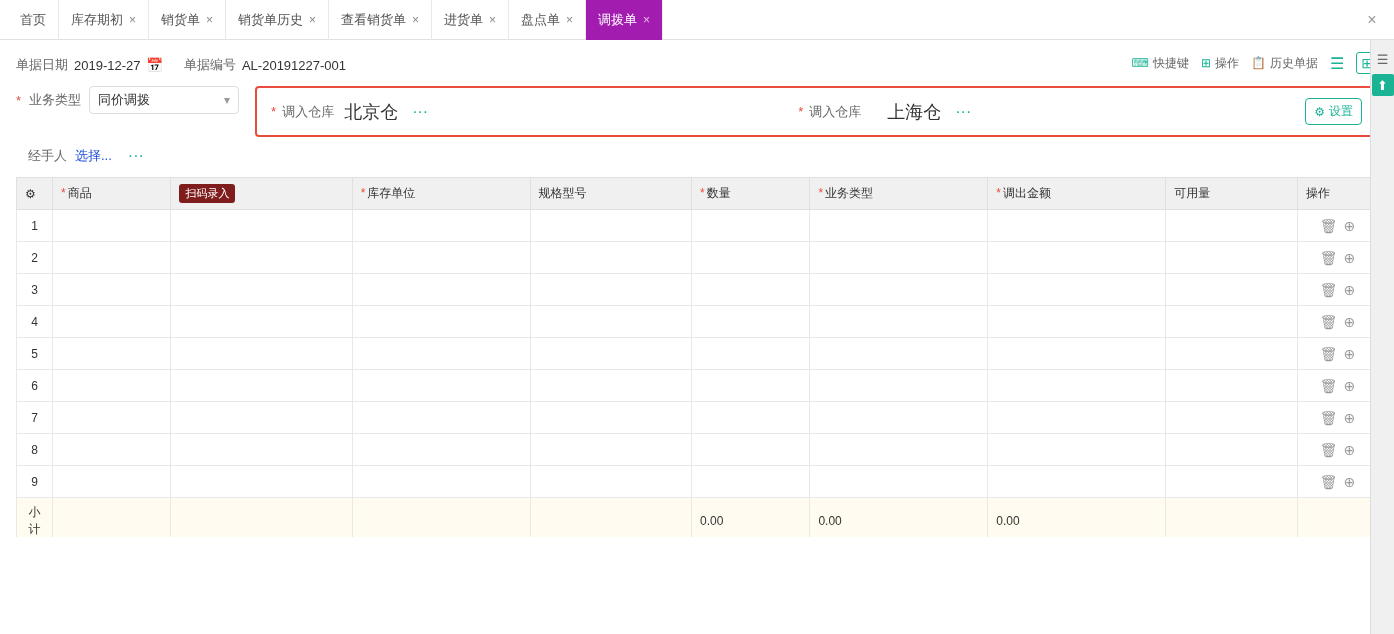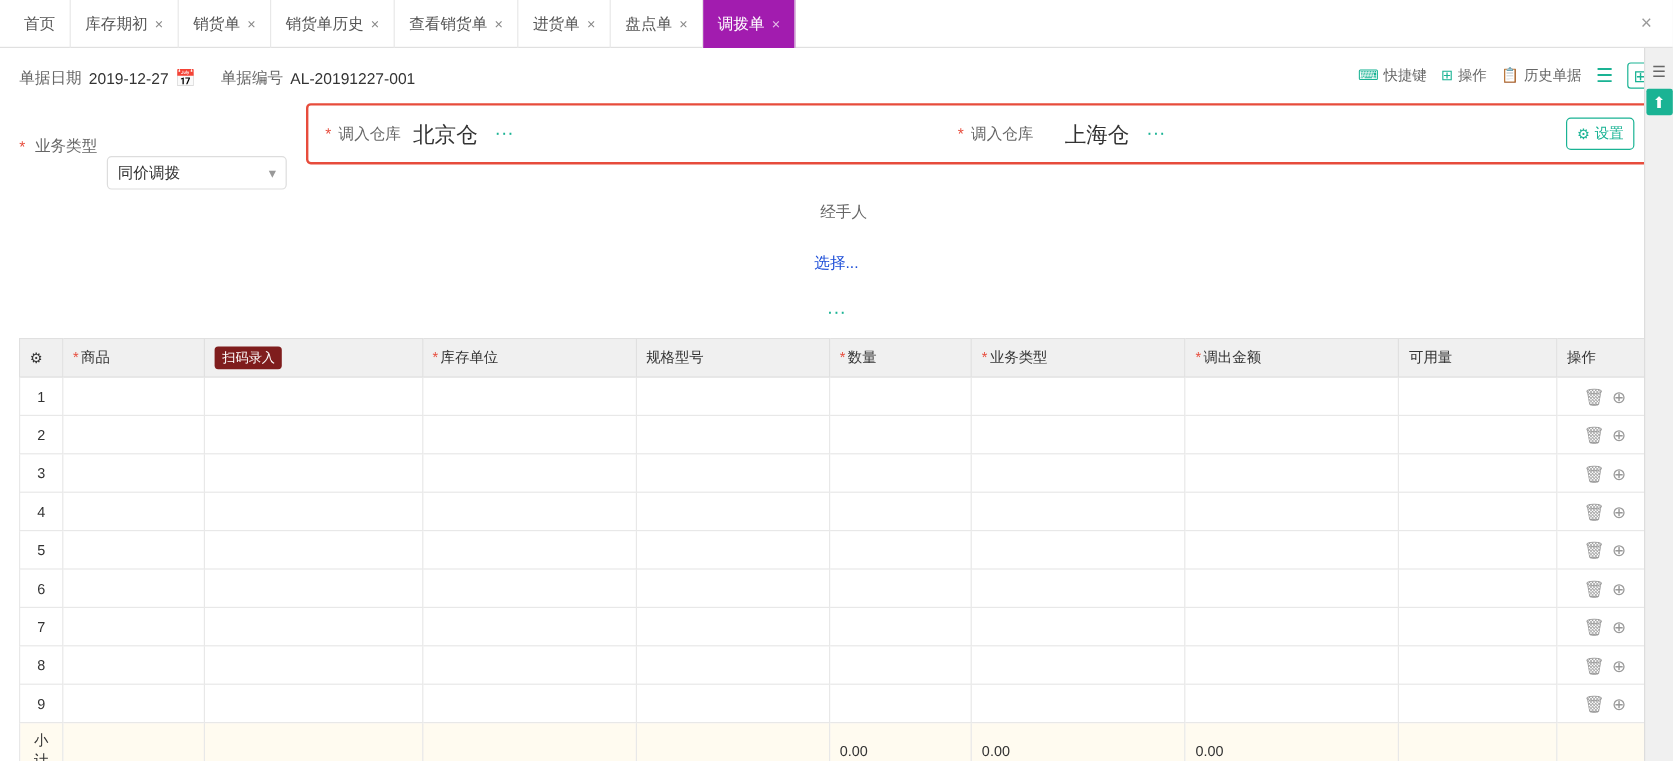--- a/index.html
+++ b/index.html
@@ -82,27 +82,26 @@
     }
 
     .business-type-section {
       display: flex; align-items: center; gap: 8px;
     }
     .business-select {
       display: flex; align-items: center; gap: 6px;
       border: 1px solid #ddd; border-radius: 4px;
       padding: 4px 8px; min-width: 150px; cursor: pointer;
       background: #fff;
-      margin-top: 44px;
     }
     .business-select-text { flex: 1; }
     .chevron-icon { color: #999; font-size: 12px; }
 
     .handler-section {
-      display: flex; align-items: center; gap: 24px; margin-bottom: 12px; flex-direction: column;
+      display: flex; align-items: center; gap: 8px; margin-bottom: 12px;
     }
     .handler-placeholder { color: #1d4ed8; }
 
     
     .data-table {
       width: 100%; border-collapse: collapse;
       font-size: 12px;
     }
     .data-table th {
       background: #f0f0f0; padding: 7px 8px;

